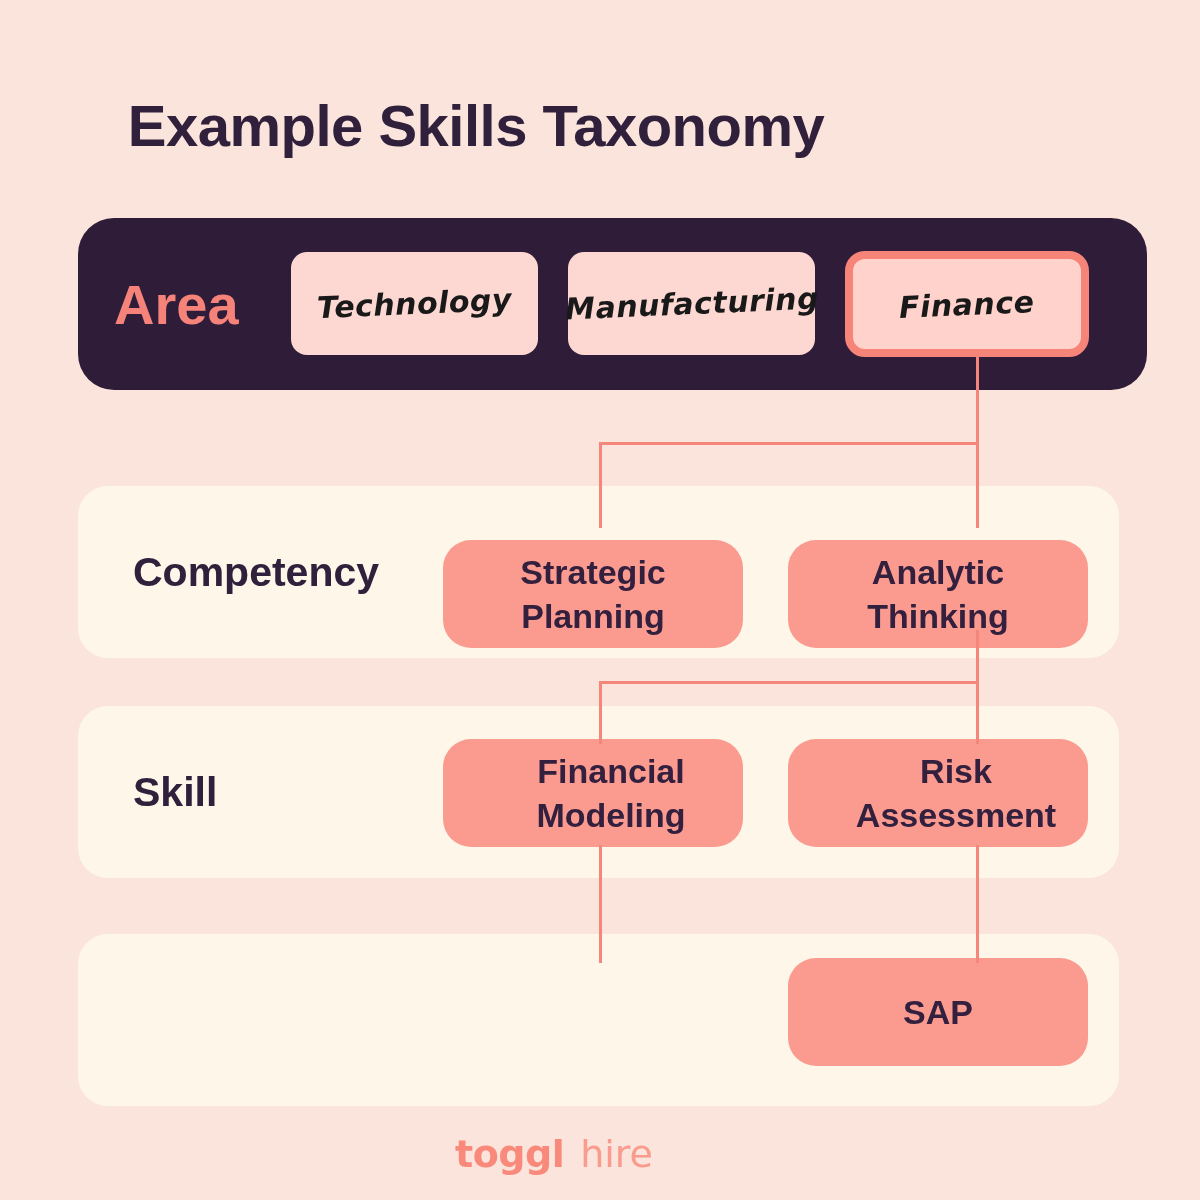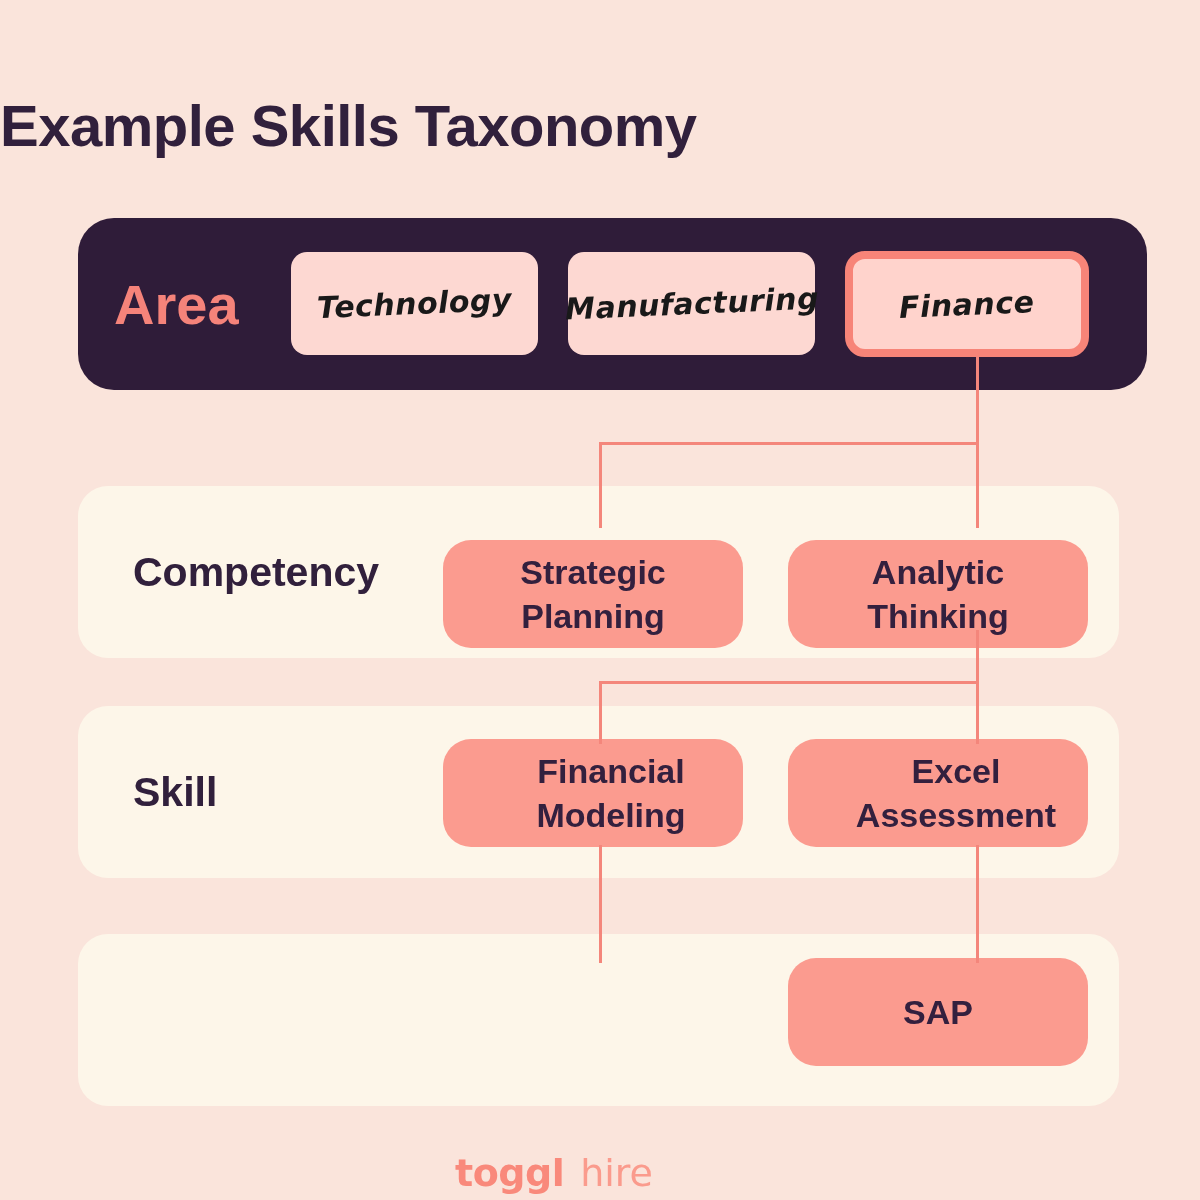--- a/index.html
+++ b/index.html
@@ -22,21 +22,21 @@
   html,body{width:1200px;height:1200px;}
   body{
     position:relative;
     background:var(--background);
     font-family:"Liberation Sans",sans-serif;
     overflow:hidden;
   }
   .title{
     position:absolute;
     left:0; top:92px; width:952px;
-    text-align:left;
+    text-align:center;
     font-size:58px; font-weight:700;
     letter-spacing:-0.5px;
     color:var(--title-color);
   }
   
   .area-bar{
     position:absolute;
     left:78px; top:218px; width:1069px; height:172px;
     background:var(--dark-purple);
     border-radius:36px;
@@ -128,21 +128,20 @@
   .c-modeling-drop     {left:599px; top:845px; width:3px;  height:118px;}
   .c-risk-drop         {left:976px; top:845px; width:3px;  height:118px;}
   
   .footer-logo{
     position:absolute;
     left:0; top:1132px; width:1108px;
     display:flex; align-items:baseline; justify-content:center;
     gap:16px;
     font-family:"DejaVu Sans",sans-serif;
     font-size:38px;
-    margin-top:19px;
   }
   .logo-bold{font-weight:800; letter-spacing:-0.5px; color:var(--logo-bold);}
   .logo-light{font-weight:400; color:var(--logo-light);}
 </style>
 </head>
 <body>
 
 <div class="title">Example Skills Taxonomy</div>
 
 <div class="area-bar">
@@ -176,21 +175,21 @@
     <span class="node-text">Analytic Thinking</span>
   </div>
 </div>
 
 <div class="level-row row-skill">
   <div class="row-label">Skill</div>
   <div class="node node-col1">
     <span class="node-text">Financial Modeling</span>
   </div>
   <div class="node node-col2">
-    <span class="node-text">Excel Assessment</span>
+    <span class="node-text">Risk Assessment</span>
   </div>
 </div>
 
 <div class="level-row row-subskill">
   <div class="node node-col2">
     <span class="node-text">SAP</span>
   </div>
 </div>
 
 <div class="footer-logo">

